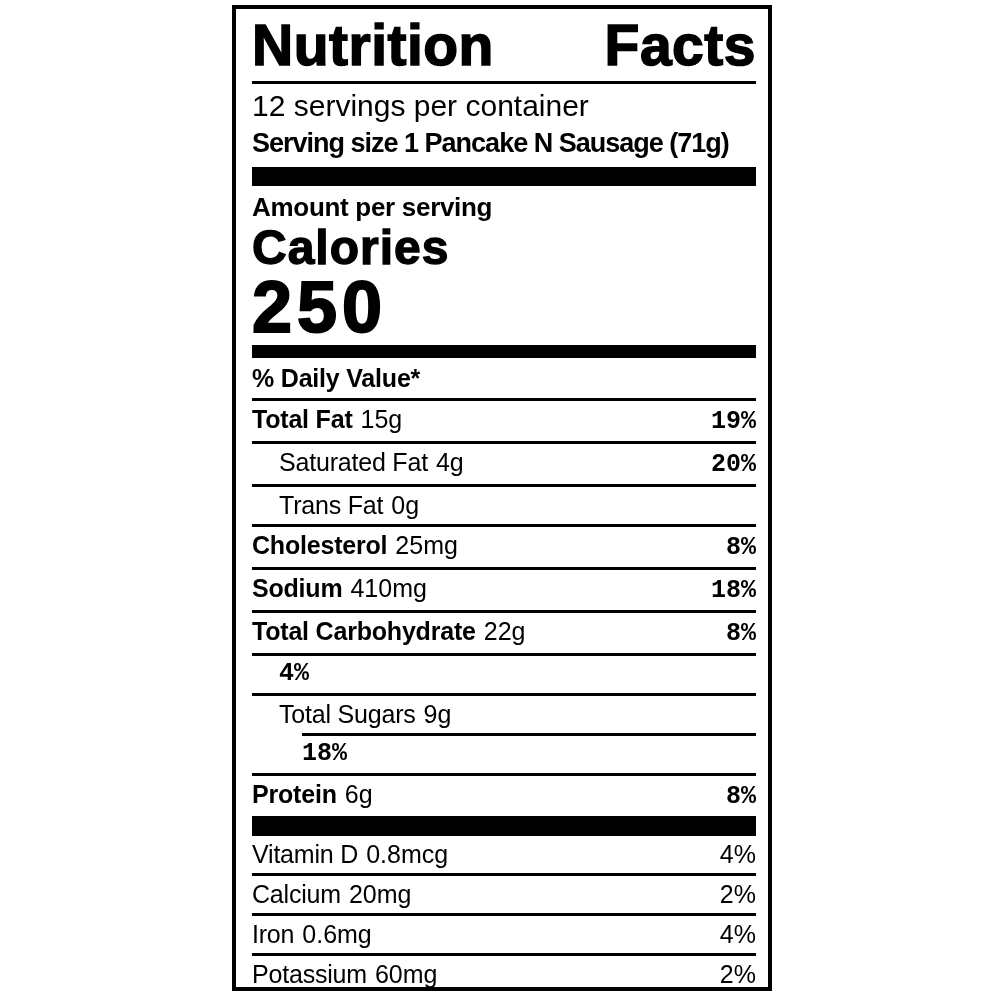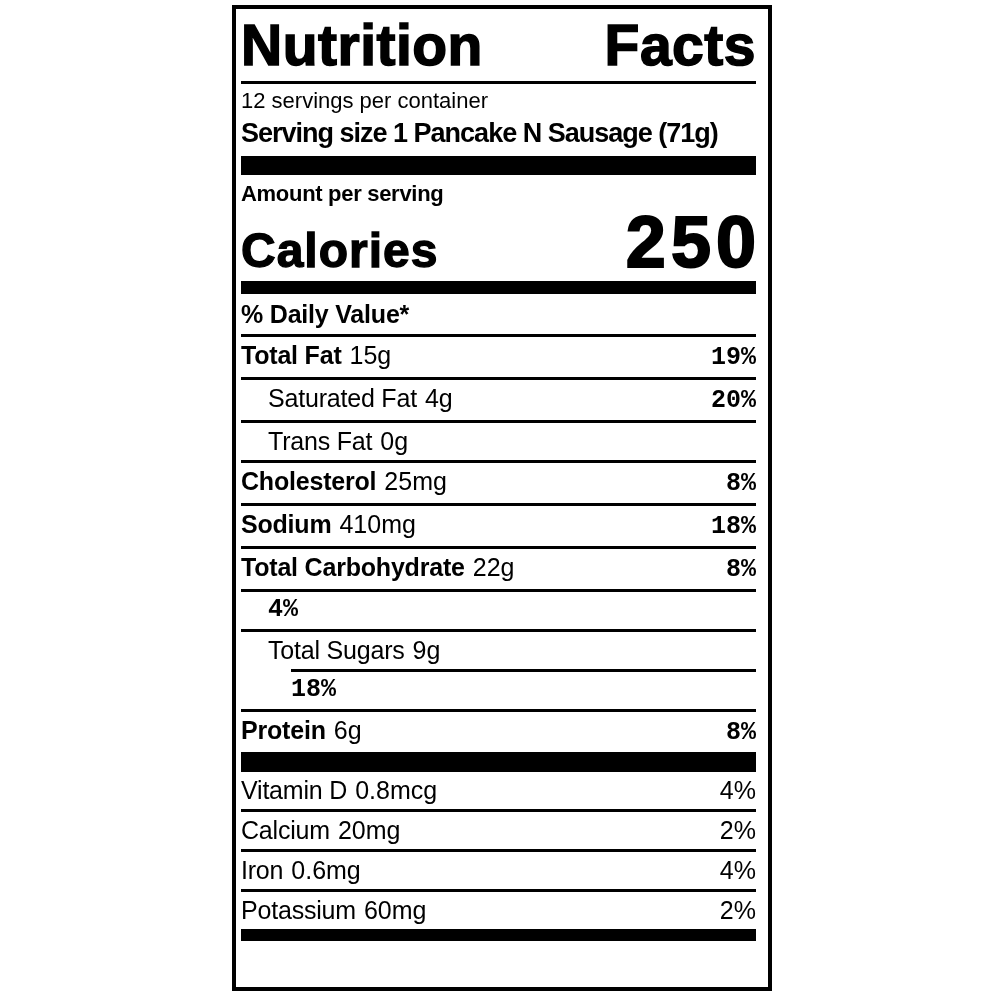--- a/index.html
+++ b/index.html
@@ -10,64 +10,65 @@
     color: #000;
     position: relative;
     overflow: hidden;
   }
   .nf-label {
     position: absolute;
     left: 232px; top: 5px;
     width: 540px; height: 986px;
     border: 4px solid #000;
     background: #fff;
-    padding: 6px 12px 8px 5px;
+    padding: 6px 12px 8px 16px;
     overflow: hidden;
   }
   .nf-title {
     font-size: 57px;
     font-weight: bold;
     line-height: 1.0;
     -webkit-text-stroke: 1.5px #000;
     text-align: justify;
     text-align-last: justify;
     white-space: nowrap;
     letter-spacing: 0.5px;
     padding-top: 2px;
   }
   .rule { height: 3px; background: #000; }
   .title-rule { margin: 7px 0 3px 0; }
   .servings {
-    font-size: 22px;
+    font-size: 30px;
     line-height: 1.27;
   }
   .serving-size {
     font-size: 27px;
     font-weight: bold;
     letter-spacing: -1px;
     line-height: 1.35;
     white-space: nowrap;
   }
   .bar { background: #000; width: 100%; }
   .bar-a { height: 19px; margin-top: 5px; }
   .bar-b { height: 13px; margin-top: 5px; }
   .bar-c { height: 20px; }
   .bar-d { height: 12px; }
   .aps {
-    font-size: 22px;
+    font-size: 26px;
     font-weight: bold;
     margin-top: 7px;
     line-height: 1.1;
     letter-spacing: -0.3px;
   }
   .cal-row {
     display: flex;
     justify-content: space-between;
     align-items: baseline;
     margin-top: 2px;
+    flex-direction: column;
   }
   .cal-label {
     font-size: 48px;
     font-weight: bold;
     letter-spacing: 1px;
     -webkit-text-stroke: 1.3px #000;
     line-height: 1.05;
   }
   .cal-value {
     font-size: 72px;

